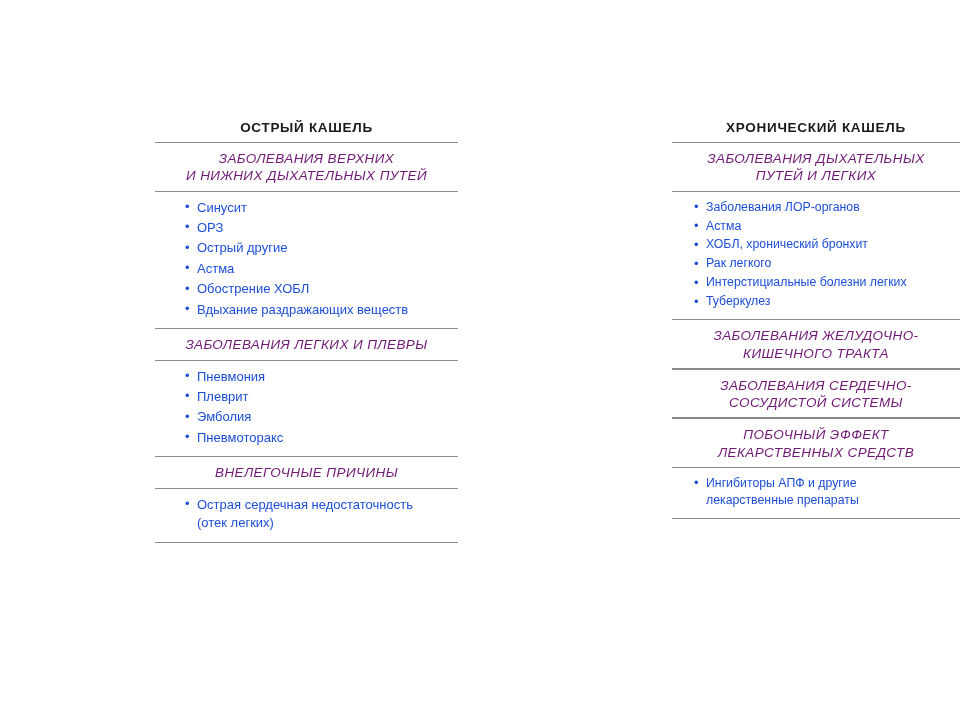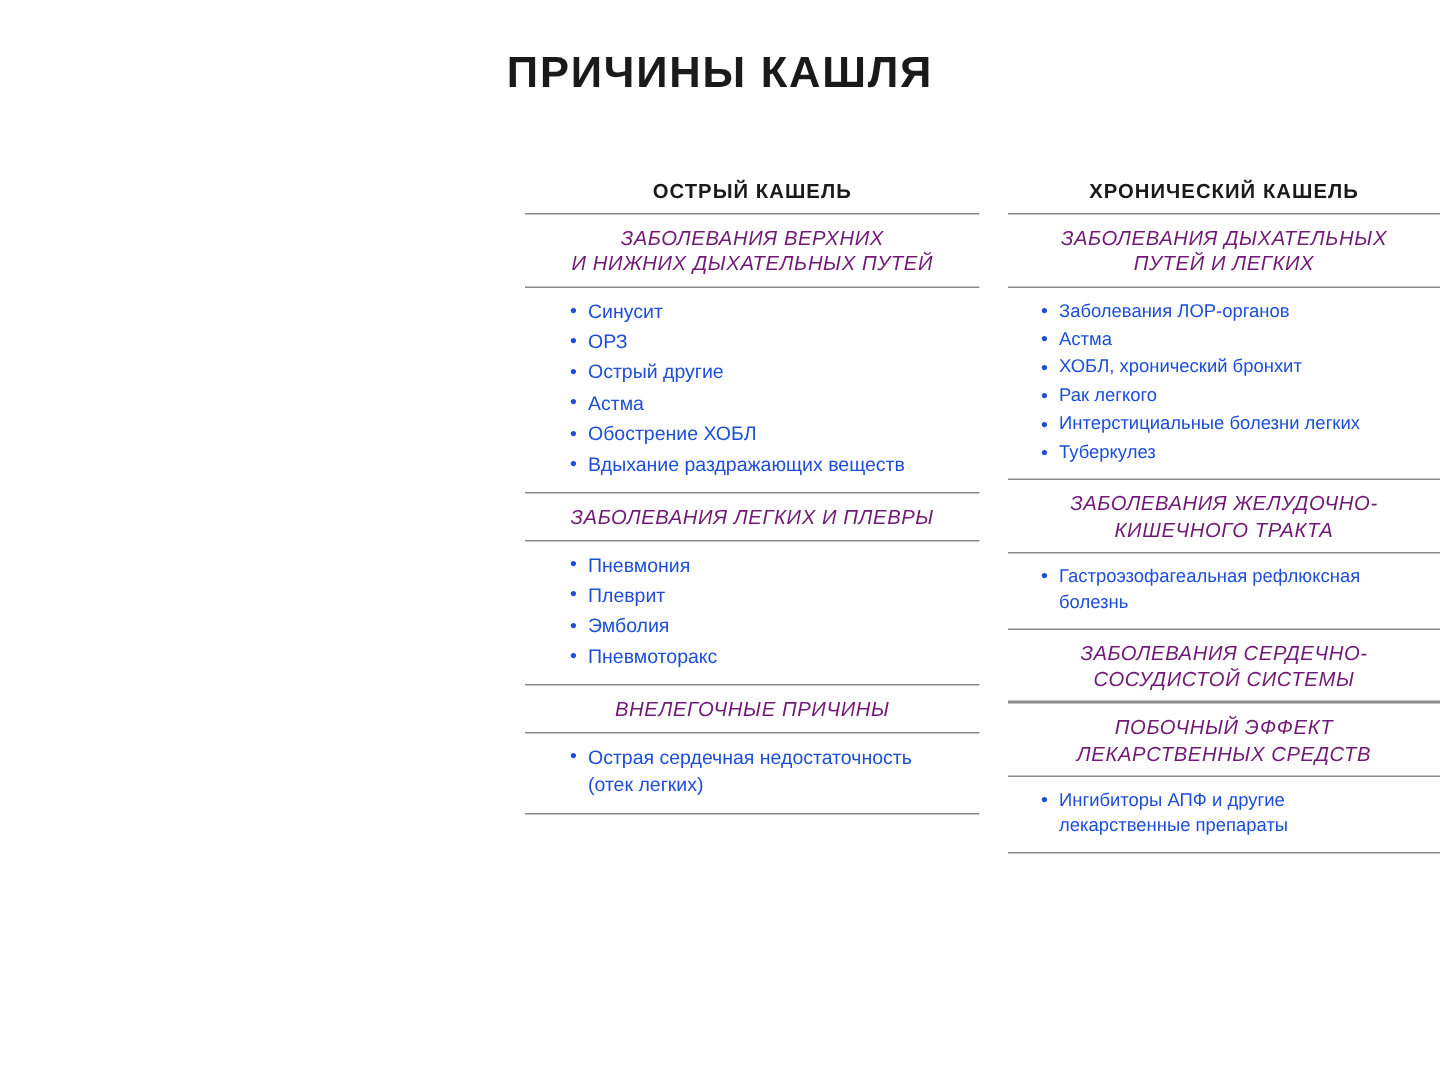--- a/index.html
+++ b/index.html
@@ -38,21 +38,21 @@
     line-height: 1.1;
   }
 
   
   .columns {
     position: absolute;
     top: 120px;
     left: 0;
     width: 960px;
     display: flex;
-    justify-content: flex-end;
+    justify-content: space-between;
     align-items: flex-start;
   }
 
   .column {
     box-sizing: border-box;
   }
 
   .column-left {
     margin-left: 155px;
     width: 303px;
@@ -135,21 +135,20 @@
   .item .cont {
     display: block;
     padding-left: 0;
   }
 </style>
 </head>
 <body>
 
 <div class="slide">
 
-  <div class="slide-title">ПРИЧИНЫ КАШЛЯ</div>
 
   <div class="columns">
 
     <div class="column column-left">
       <div class="col-header">ОСТРЫЙ КАШЕЛЬ</div>
       <hr class="rule">
       <div>
           <div class="section-title">ЗАБОЛЕВАНИЯ ВЕРХНИХ<br>И НИЖНИХ ДЫХАТЕЛЬНЫХ ПУТЕЙ</div>
           <hr class="rule">
           <ul class="item-list">
@@ -189,23 +188,20 @@
             <li class="item">Заболевания ЛОР-органов</li>
             <li class="item">Астма</li>
             <li class="item">ХОБЛ, хронический бронхит</li>
             <li class="item">Рак легкого</li>
             <li class="item">Интерстициальные болезни легких</li>
             <li class="item">Туберкулез</li>
           </ul>
           <hr class="rule">
           <div class="section-title">ЗАБОЛЕВАНИЯ ЖЕЛУДОЧНО-<br>КИШЕЧНОГО ТРАКТА</div>
           <hr class="rule">
-          <ul class="item-list">
-            <li class="item">Гастроэзофагеальная рефлюксная<span class="cont">болезнь</span></li>
-          </ul>
           <hr class="rule">
           <div class="section-title">ЗАБОЛЕВАНИЯ СЕРДЕЧНО-<br>СОСУДИСТОЙ СИСТЕМЫ</div>
           <hr class="rule">
           <hr class="rule">
           <div class="section-title">ПОБОЧНЫЙ ЭФФЕКТ<br>ЛЕКАРСТВЕННЫХ СРЕДСТВ</div>
           <hr class="rule">
           <ul class="item-list">
             <li class="item">Ингибиторы АПФ и другие<span class="cont">лекарственные препараты</span></li>
           </ul>
           <hr class="rule">

